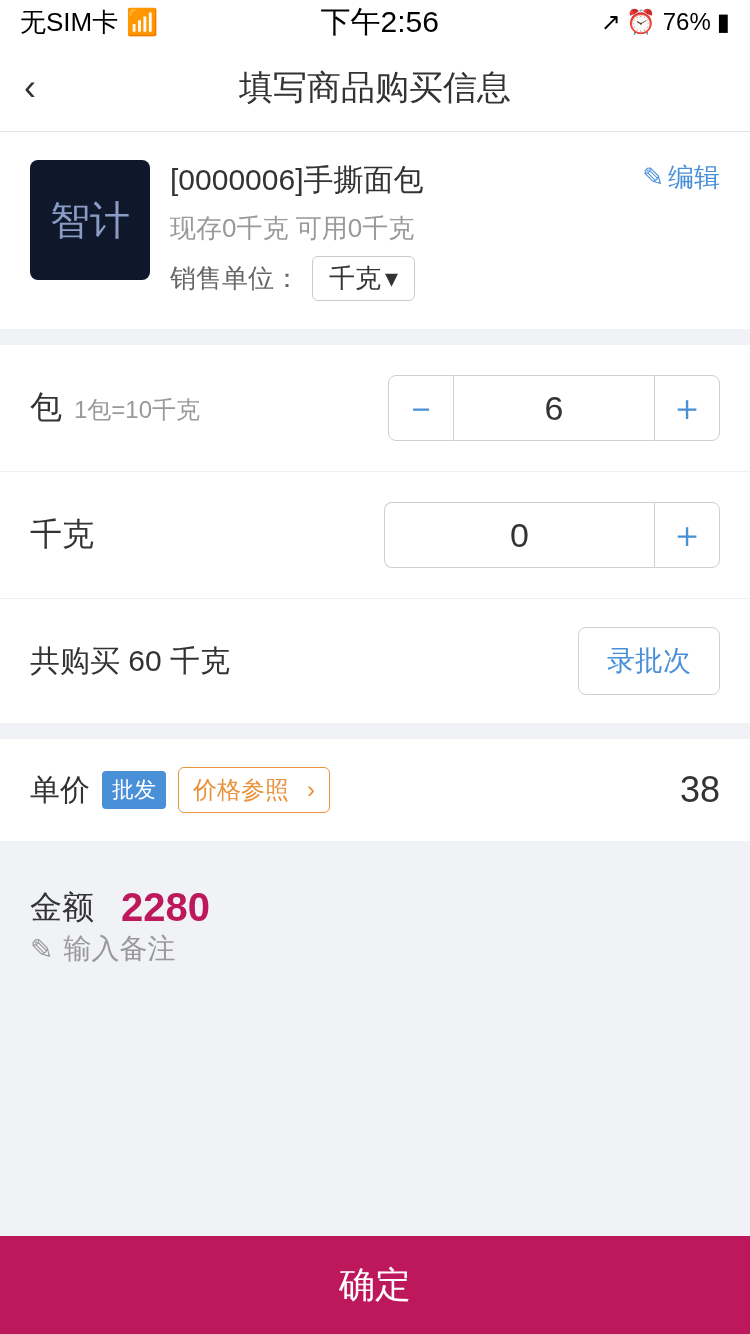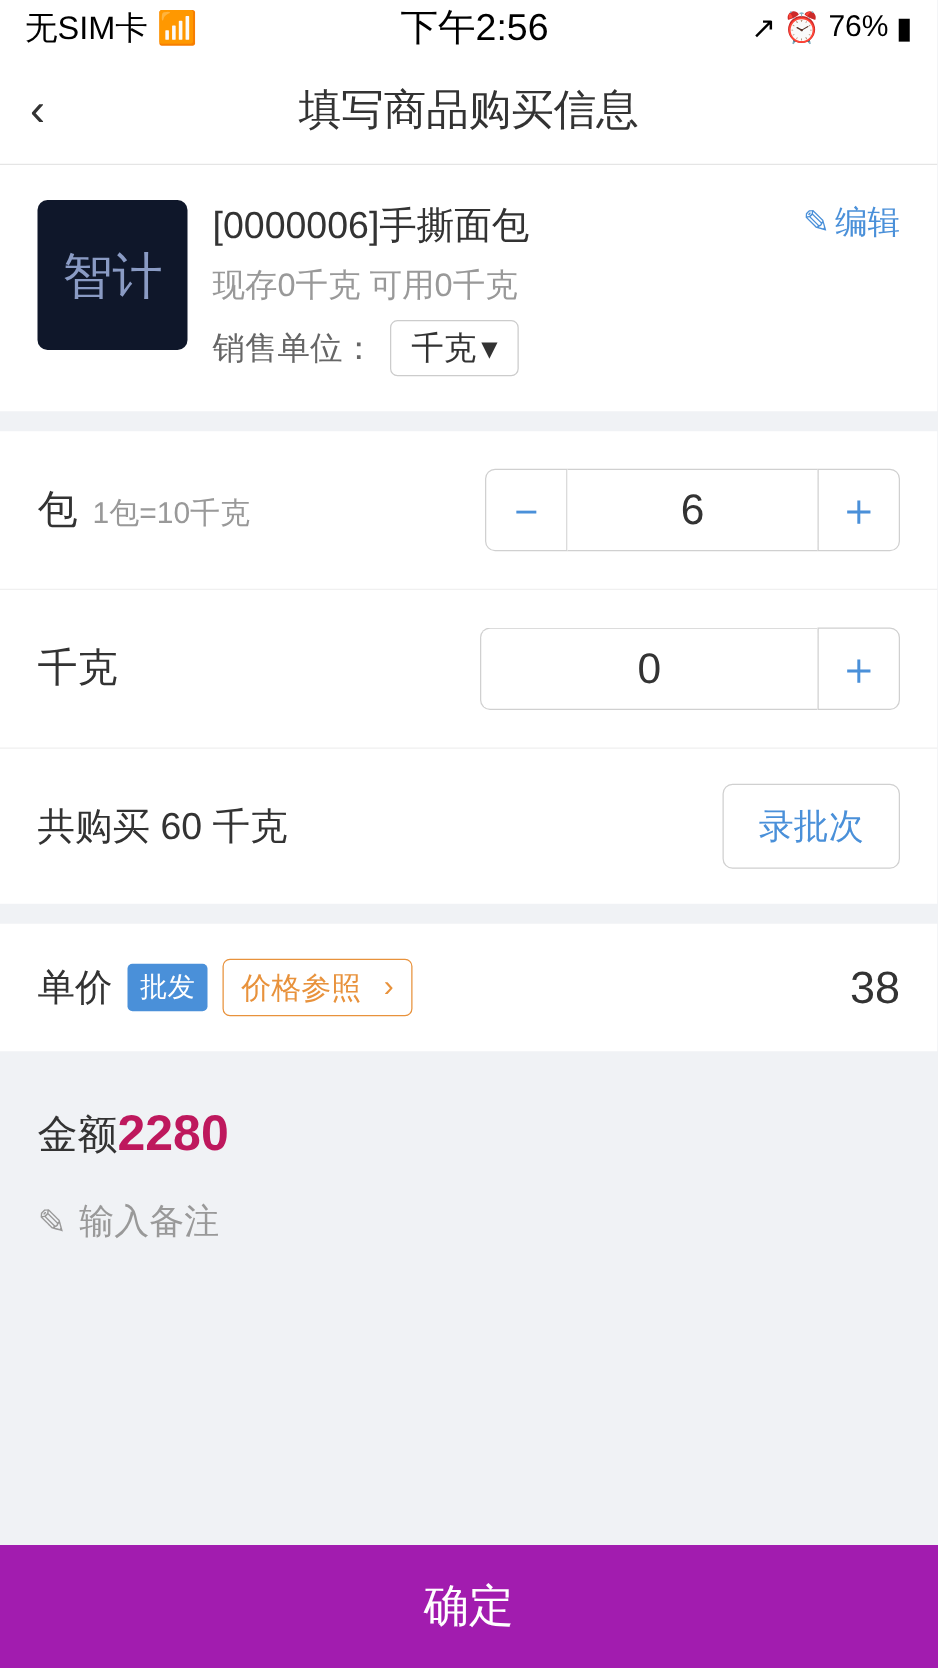--- a/index.html
+++ b/index.html
@@ -282,22 +282,22 @@
     }
 
     
     .amount-section {
       background: #f0f2f5;
       padding: 28px 30px 20px;
     }
     .amount-row {
       display: flex;
       align-items: center;
-      gap: 0;
-      margin-bottom: 28px;
+      gap: 27px;
+      margin-bottom: 0;
     }
     .amount-label {
       font-size: 32px;
       color: #333;
     }
     .amount-value {
       font-size: 40px;
       color: #be185d;
       font-weight: 600;
     }
@@ -317,21 +317,21 @@
       min-height: 300px;
     }
 
     
     .confirm-btn {
       position: fixed;
       bottom: 0;
       left: 0;
       width: 750px;
       height: 98px;
-      background: #a21caf;
+      background: #be185d;
       color: #fff;
       font-size: 36px;
       display: flex;
       align-items: center;
       justify-content: center;
       cursor: pointer;
       z-index: 100;
     }
 
     .page-content {

